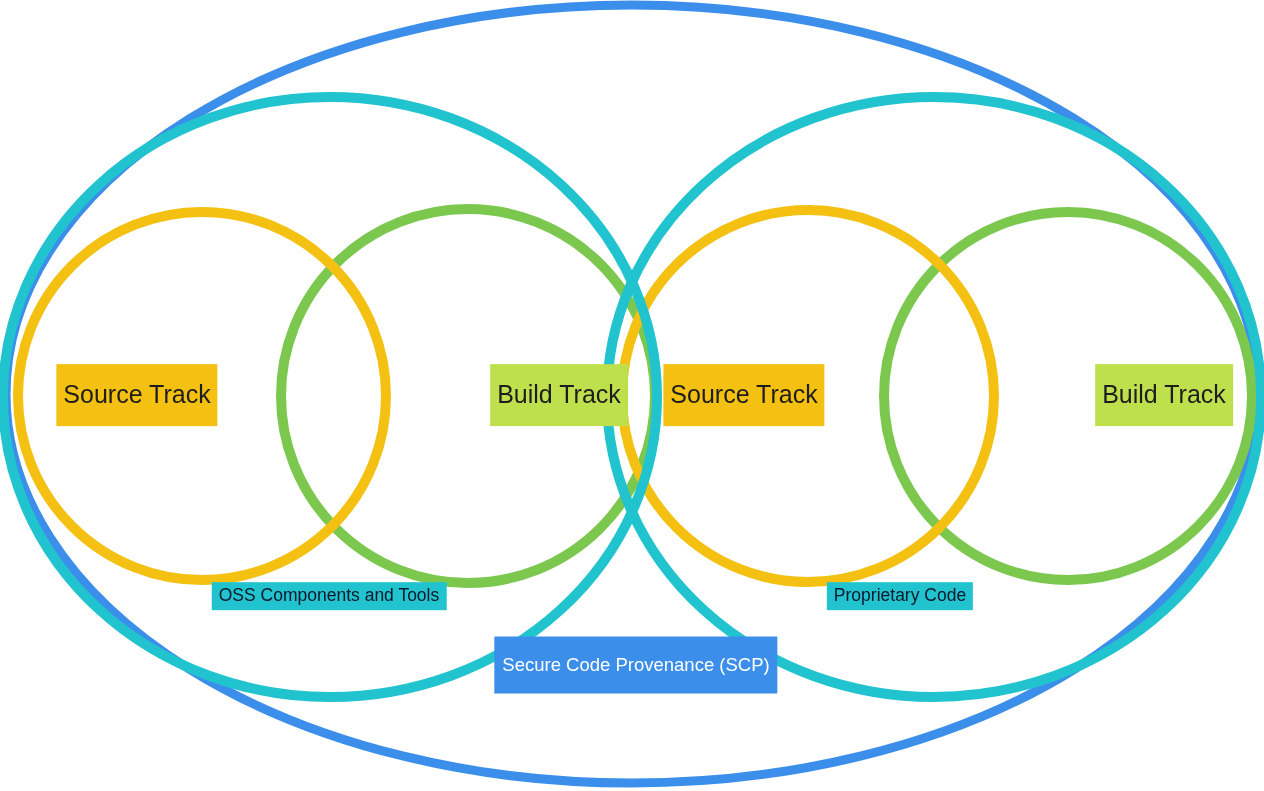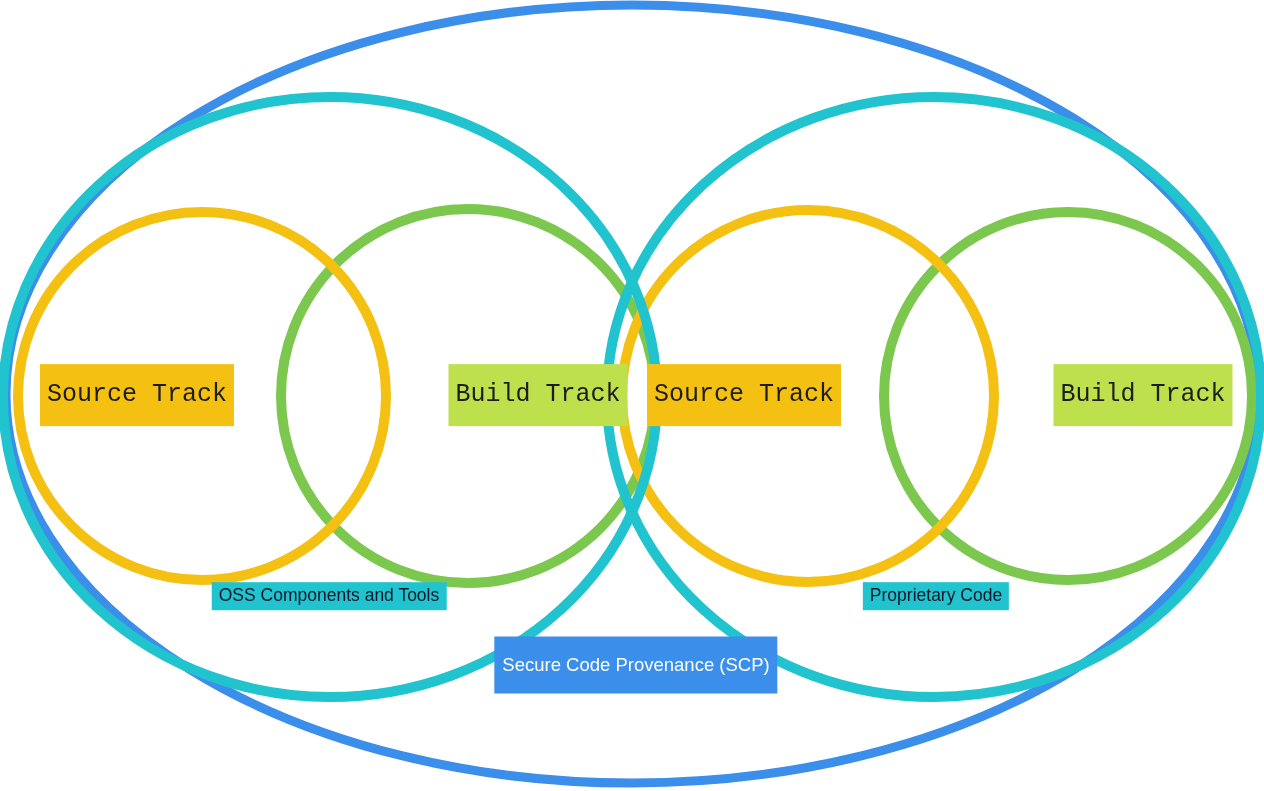--- a/index.html
+++ b/index.html
@@ -23,27 +23,27 @@
   .label {
     position: absolute;
     transform: translate(-50%, -50%);
     white-space: nowrap;
     line-height: 1.35;
   }
   .track-label {
     font-size: 25px;
     padding: 14px 7px;
     color: #1D1D1D;
-    font-family: Liberation Mono, monospace;
   }
   .track-label.source {
     background: #F4C112;
   }
   .track-label.build {
     background: #BFE04D;
+    margin-left: 21px;
   }
   .zone-label {
     font-size: 17.5px;
     padding: 2px 7px;
     color: #0f172a;
     background: #21C4CE;
   }
   .scp-label {
     font-size: 18.5px;
     padding: 16px 8px;
@@ -73,17 +73,17 @@
   <div class="label track-label source" style="left:137px; top:395px;">Source Track</div>
 
   <div class="label track-label build" style="left:538px; top:395px;">Build Track</div>
 
   <div class="label track-label source" style="left:744px; top:395px;">Source Track</div>
 
   <div class="label track-label build" style="left:1143px; top:395px;">Build Track</div>
 
   <div class="label zone-label" style="left:329px; top:596px;">OSS Components and Tools</div>
 
-  <div class="label zone-label" style="left:936px; top:596px;">Proprietary Code</div>
+  <div class="label zone-label" style="left:900px; top:596px;">Proprietary Code</div>
 
   <div class="label scp-label" style="left:636px; top:665px;">Secure Code Provenance (SCP)</div>
 
 </div>
 
 </body></html>

